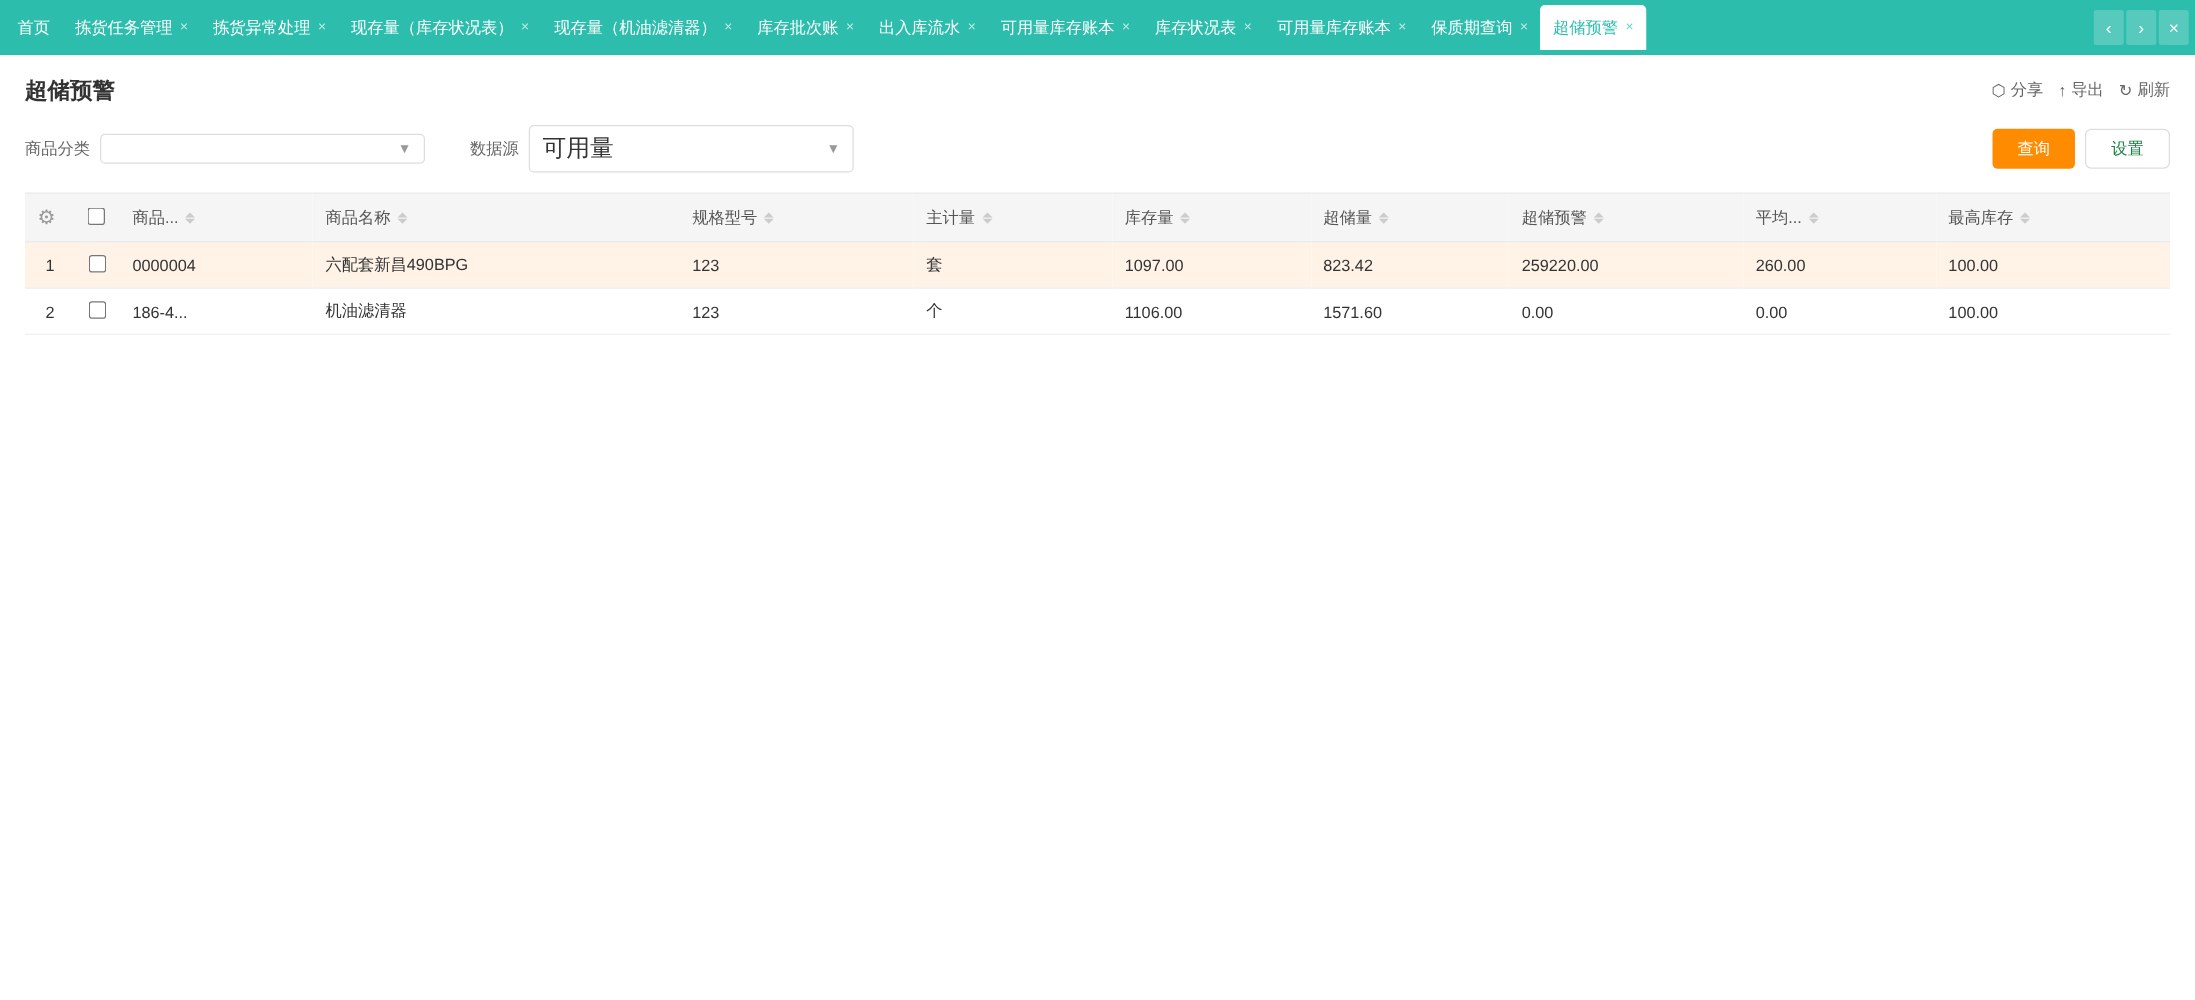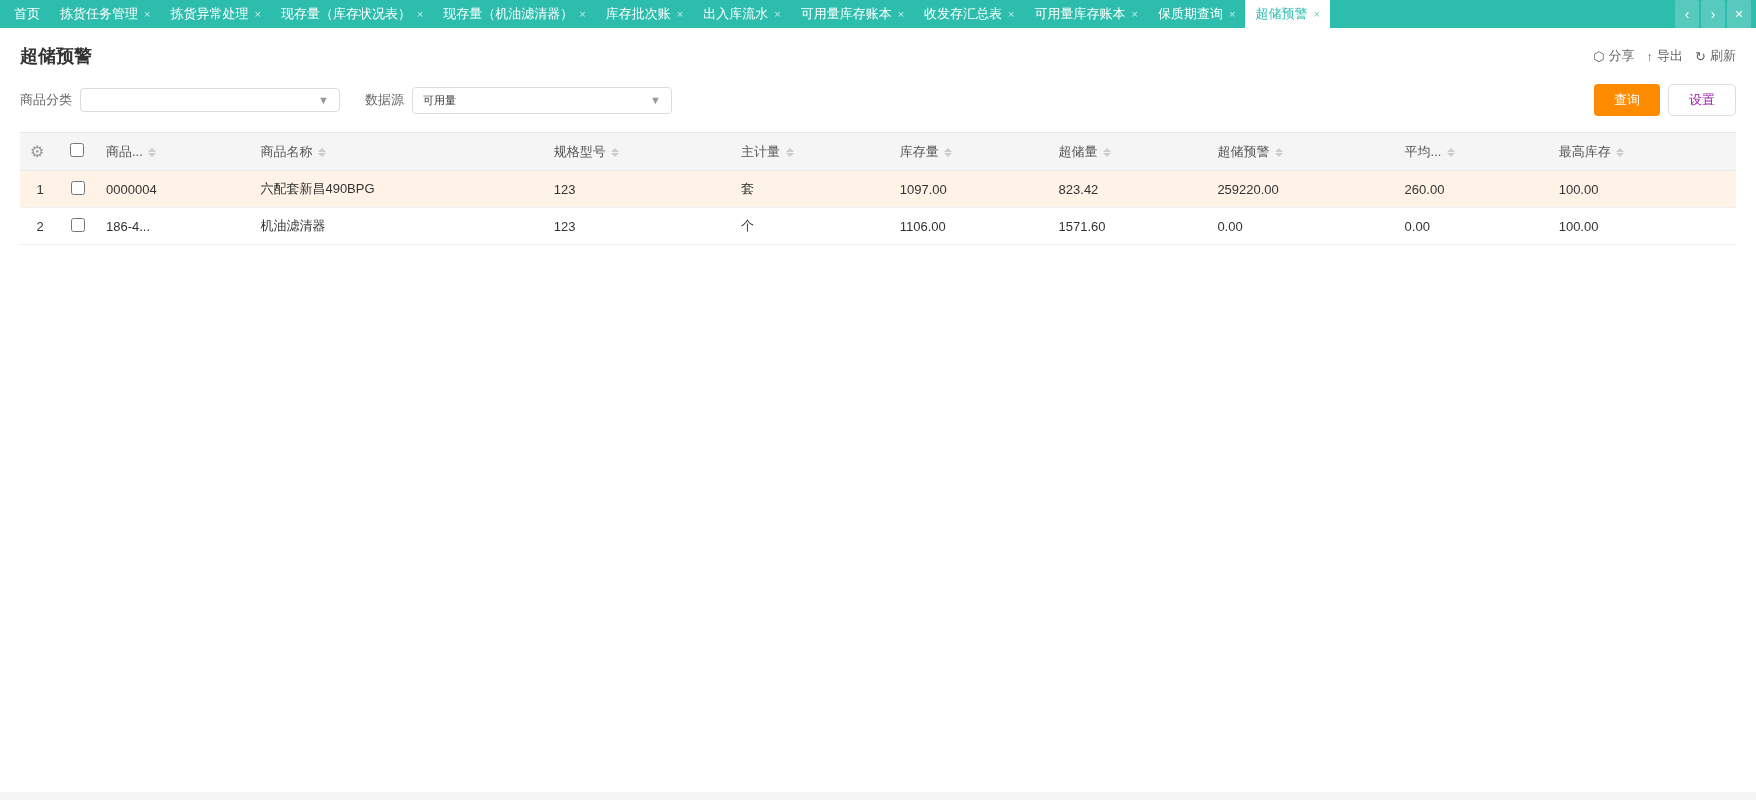--- a/index.html
+++ b/index.html
@@ -3,21 +3,21 @@
   <meta charset="utf-8">
   <style>
     * { box-sizing: border-box; margin: 0; padding: 0; }
     body { font-family: 'Microsoft YaHei', Arial, sans-serif; font-size: 13px; background: #f5f5f5; color: #333; }
 
     
     .nav-bar {
       display: flex;
       align-items: center;
       background: #2dbdad;
-      height: 28px;
+      height: 44px;
       padding: 0 4px;
       overflow: hidden;
     }
     .nav-item {
       display: flex;
       align-items: center;
       padding: 0 10px;
       height: 36px;
       color: #fff;
       font-size: 13px;
@@ -87,21 +87,21 @@
       gap: 4px;
       color: #666;
       cursor: pointer;
       font-size: 13px;
     }
 
     
     .filter-bar {
       display: flex;
       align-items: center;
-      gap: 25px;
+      gap: 36px;
       margin-bottom: 16px;
     }
     .filter-item {
       display: flex;
       align-items: center;
       gap: 8px;
     }
     .filter-label {
       color: #666;
       font-size: 13px;
@@ -113,39 +113,39 @@
       border: 1px solid #ddd;
       border-radius: 4px;
       padding: 5px 10px;
       min-width: 260px;
       background: #fff;
       cursor: pointer;
       justify-content: space-between;
     }
     .filter-select-text { color: #999; font-size: 13px; }
     .filter-select-arrow { color: #999; font-size: 11px; }
-    .filter-select-value { color: #333; font-size: 11px; }
+    .filter-select-value { color: #333; font-size: 19px; }
 
     .filter-buttons {
       margin-left: auto;
       display: flex;
       gap: 8px;
     }
     .btn-query {
       background: #ff8c00;
       color: #fff;
       border: none;
       border-radius: 4px;
       padding: 6px 20px;
       cursor: pointer;
       font-size: 13px;
     }
     .btn-setting {
       background: #fff;
-      color: #a21caf;
+      color: #15803d;
       border: 1px solid #ddd;
       border-radius: 5px;
       padding: 6px 20px;
       cursor: pointer;
       font-size: 13px;
     }
 
     
     .data-table {
       width: 100%;
@@ -232,21 +232,21 @@
   </div>
   <div class="nav-item">
     <span>出入库流水</span>
     <span class="close-x">×</span>
   </div>
   <div class="nav-item">
     <span>可用量库存账本</span>
     <span class="close-x">×</span>
   </div>
   <div class="nav-item">
-    <span>收发存汇总表</span>
+    <span>库存状况表</span>
     <span class="close-x">×</span>
   </div>
   <div class="nav-item">
     <span>可用量库存账本</span>
     <span class="close-x">×</span>
   </div>
   <div class="nav-item">
     <span>保质期查询</span>
     <span class="close-x">×</span>
   </div>

